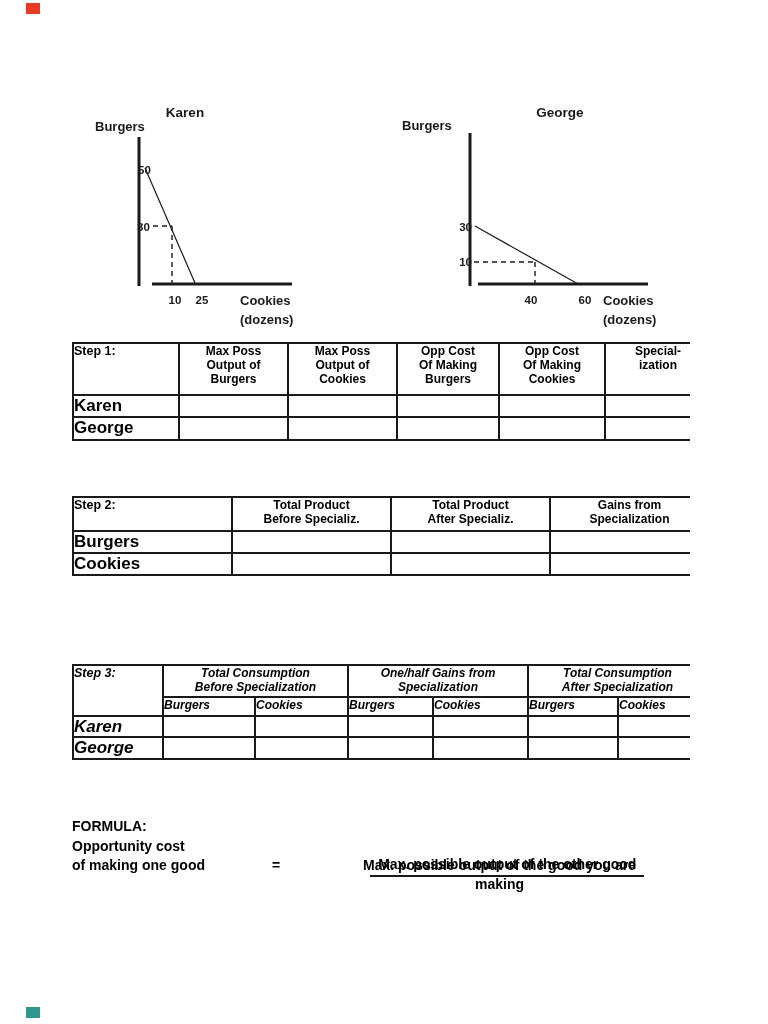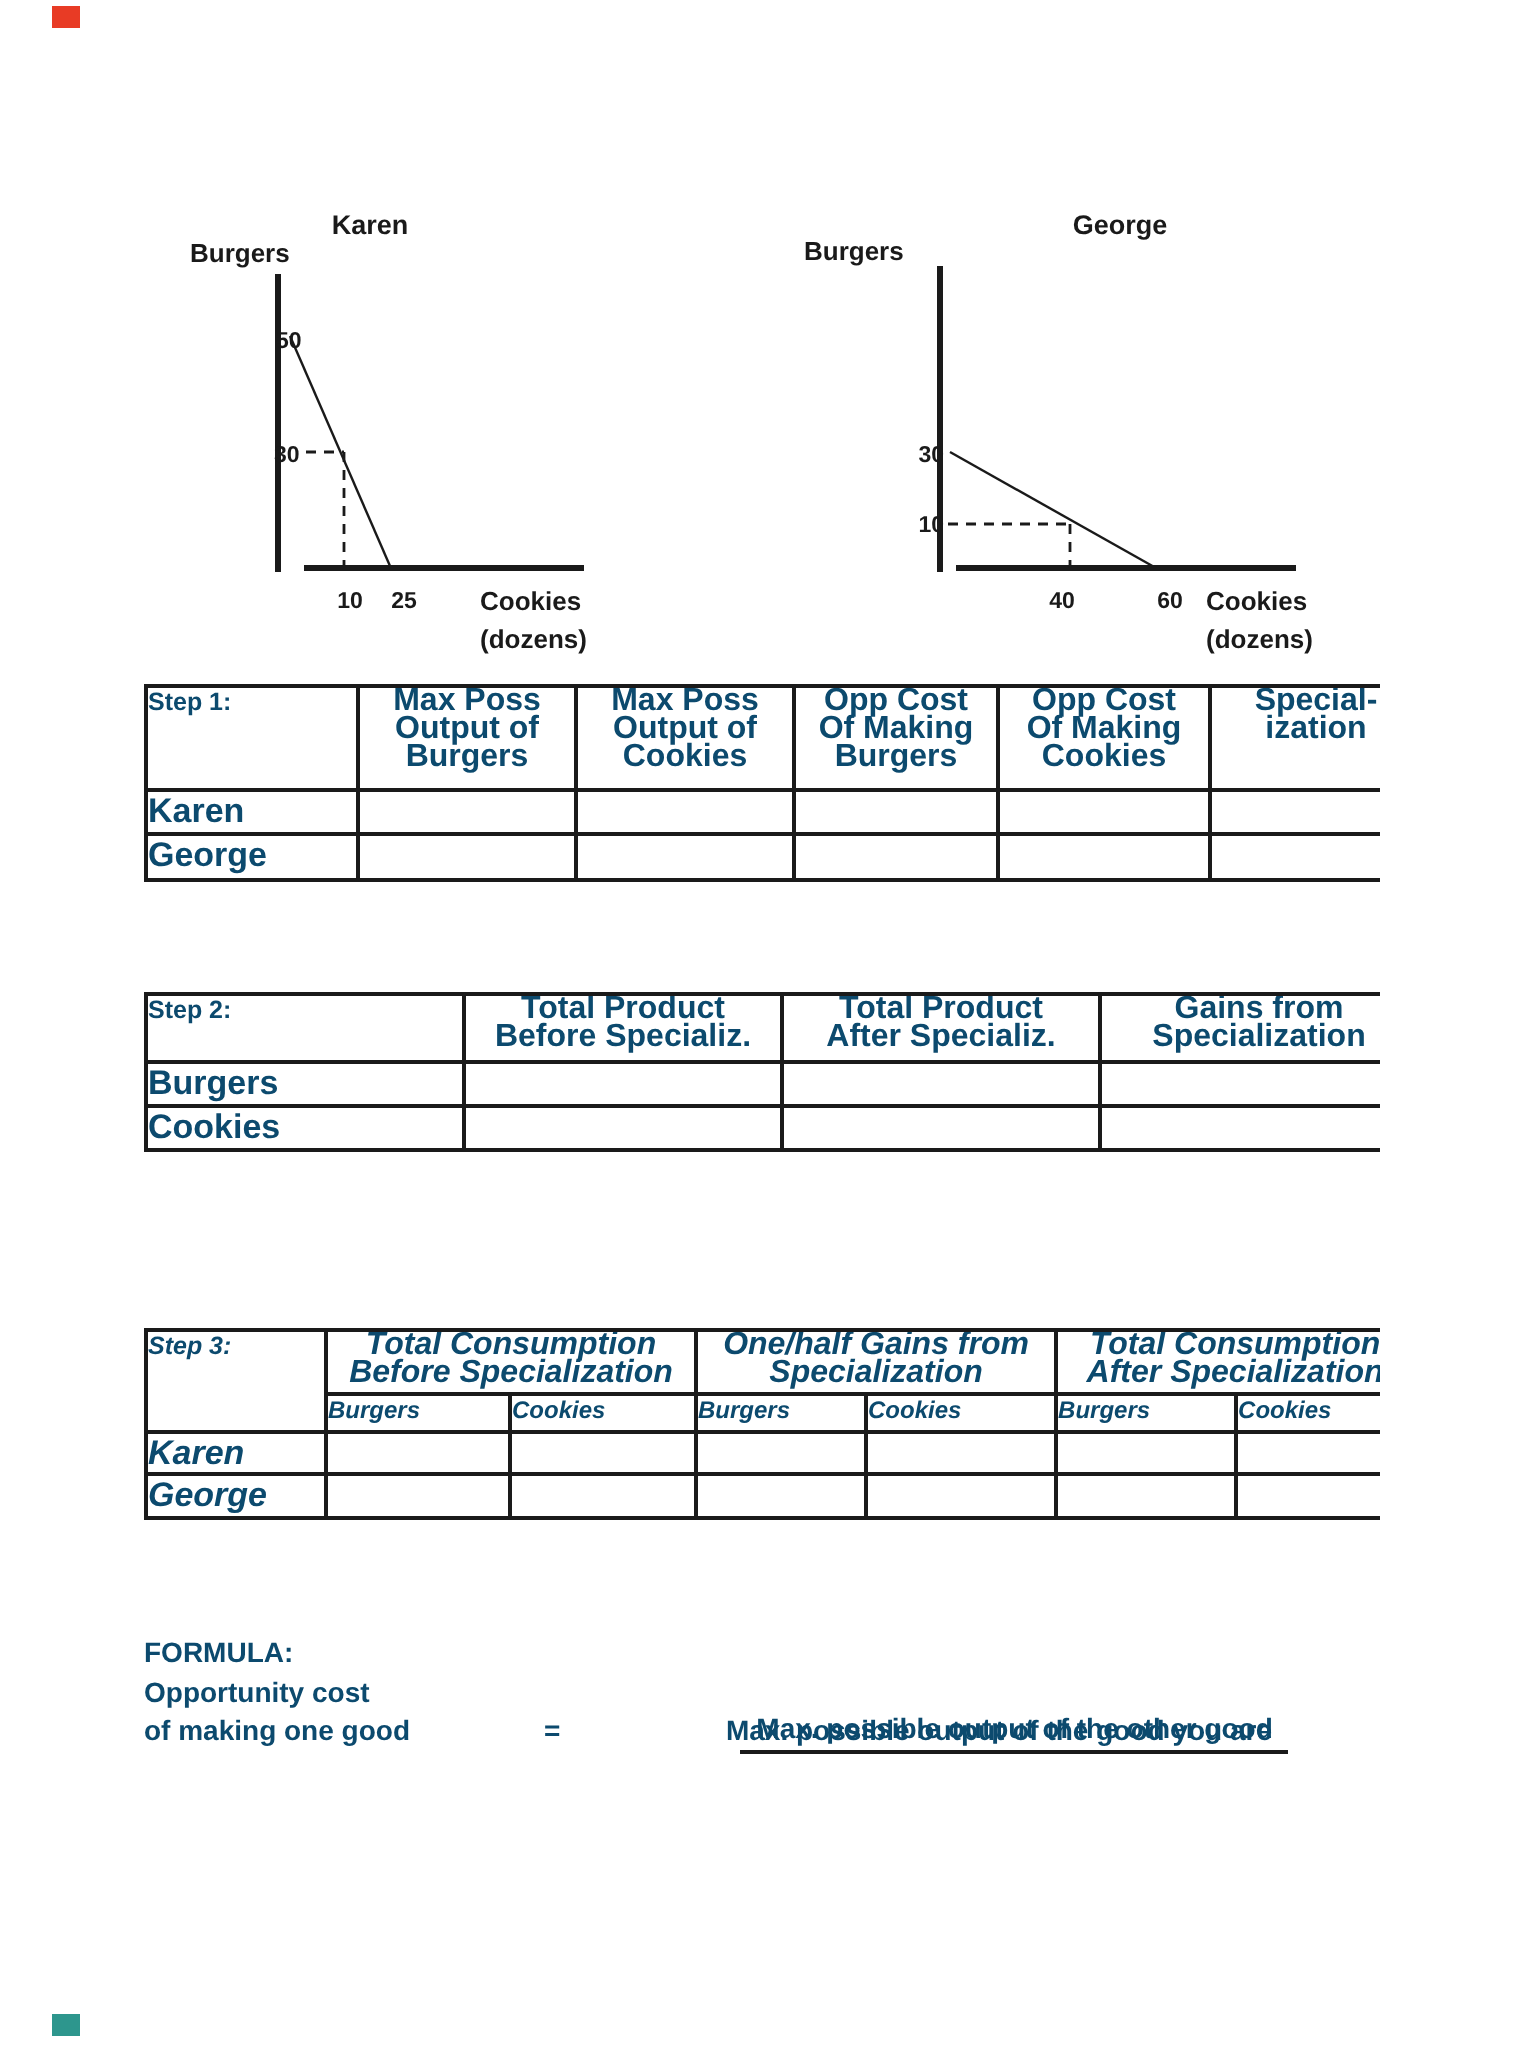--- a/index.html
+++ b/index.html
@@ -1,35 +1,35 @@
 <!DOCTYPE html>
 <html><head>
 <meta charset="utf-8">
 <style>
   html,body{margin:0;padding:0;background:#fff;}
   #page{position:relative;width:690px;height:1024px;background:#ffffff;overflow:hidden;
-        font-family:"Liberation Sans","DejaVu Sans",sans-serif;color:#0c4a6e;font-weight:700;}
+        font-family:"Liberation Sans","DejaVu Sans",sans-serif;color:#000000;font-weight:700;}
   .abs{position:absolute;}
   
   .mark{position:absolute;width:14px;height:11px;}
   .mark.top{left:26px;top:3px;background:#e83b25;}
   .mark.bottom{left:26px;top:1007px;background:#2d968d;}
   
   svg text{font-family:"Liberation Sans","DejaVu Sans",sans-serif;font-weight:700;fill:#1a1a1a;}
   .gt{font-size:13.5px;}
   .gl{font-size:13px;}
   .gk{font-size:11.5px;}
   .axis{stroke:#1a1a1a;stroke-width:3;}
   .ppf{stroke:#1a1a1a;stroke-width:1.2;fill:none;}
   .dash{stroke:#1a1a1a;stroke-width:1.4;stroke-dasharray:5 4;fill:none;}
   
   table.wt{border-collapse:collapse;table-layout:fixed;position:absolute;background:#fff;}
   table.wt td{border:2px solid #1a1a1a;padding:0;vertical-align:top;overflow:hidden;}
   td.steplbl{font-size:12.5px;padding:3px 0 0 6px;text-align:left;}
-  td.hcell{font-size:16px;line-height:14px;text-align:center;padding-top:3px;}
+  td.hcell{font-size:12px;line-height:14px;text-align:center;padding-top:3px;}
   td.rowlbl{font-size:17px;padding-left:5px;vertical-align:middle;line-height:19px;}
   td.blank{background:#fff;}
   td.subh{font-size:12px;text-align:left;padding:2px 0 0 8px;}
   .t1 tr.hdr td{height:50px;}
   .t1 tr.r1 td{height:20px;}
   .t1 tr.r2 td{height:21px;}
   .t2 tr.hdr td{height:32px;margin-top:18px;}
   .t2 tr.r1 td,.t2 tr.r2 td{height:20px;}
   .t3 tr.ghdr td{height:30px;}
   .t3 tr.shdr td{height:17px;}
@@ -231,14 +231,15 @@
 
 
   <div class="abs txt14" style="left:72px;top:817px;">FORMULA:</div>
   <div class="abs txt14" style="left:72px;top:837px;">Opportunity cost</div>
   <div class="abs txt14" style="left:72px;top:856px;">of making one good</div>
   <div class="abs txt14" style="left:272px;top:856px;">=</div>
   <div class="abs txt14 center" style="left:337px;top:856px;width:325px;">Max. possible output of the good you are</div>
   <div class="abs txt14 frac-num center" style="left:337px;top:836px;width:325px;">
     <span>Max. possible output of the other good</span>
   </div>
+  <div class="abs txt14 center" style="left:337px;top:875px;width:325px;">making</div>
 
 </div>
 
 </body></html>

